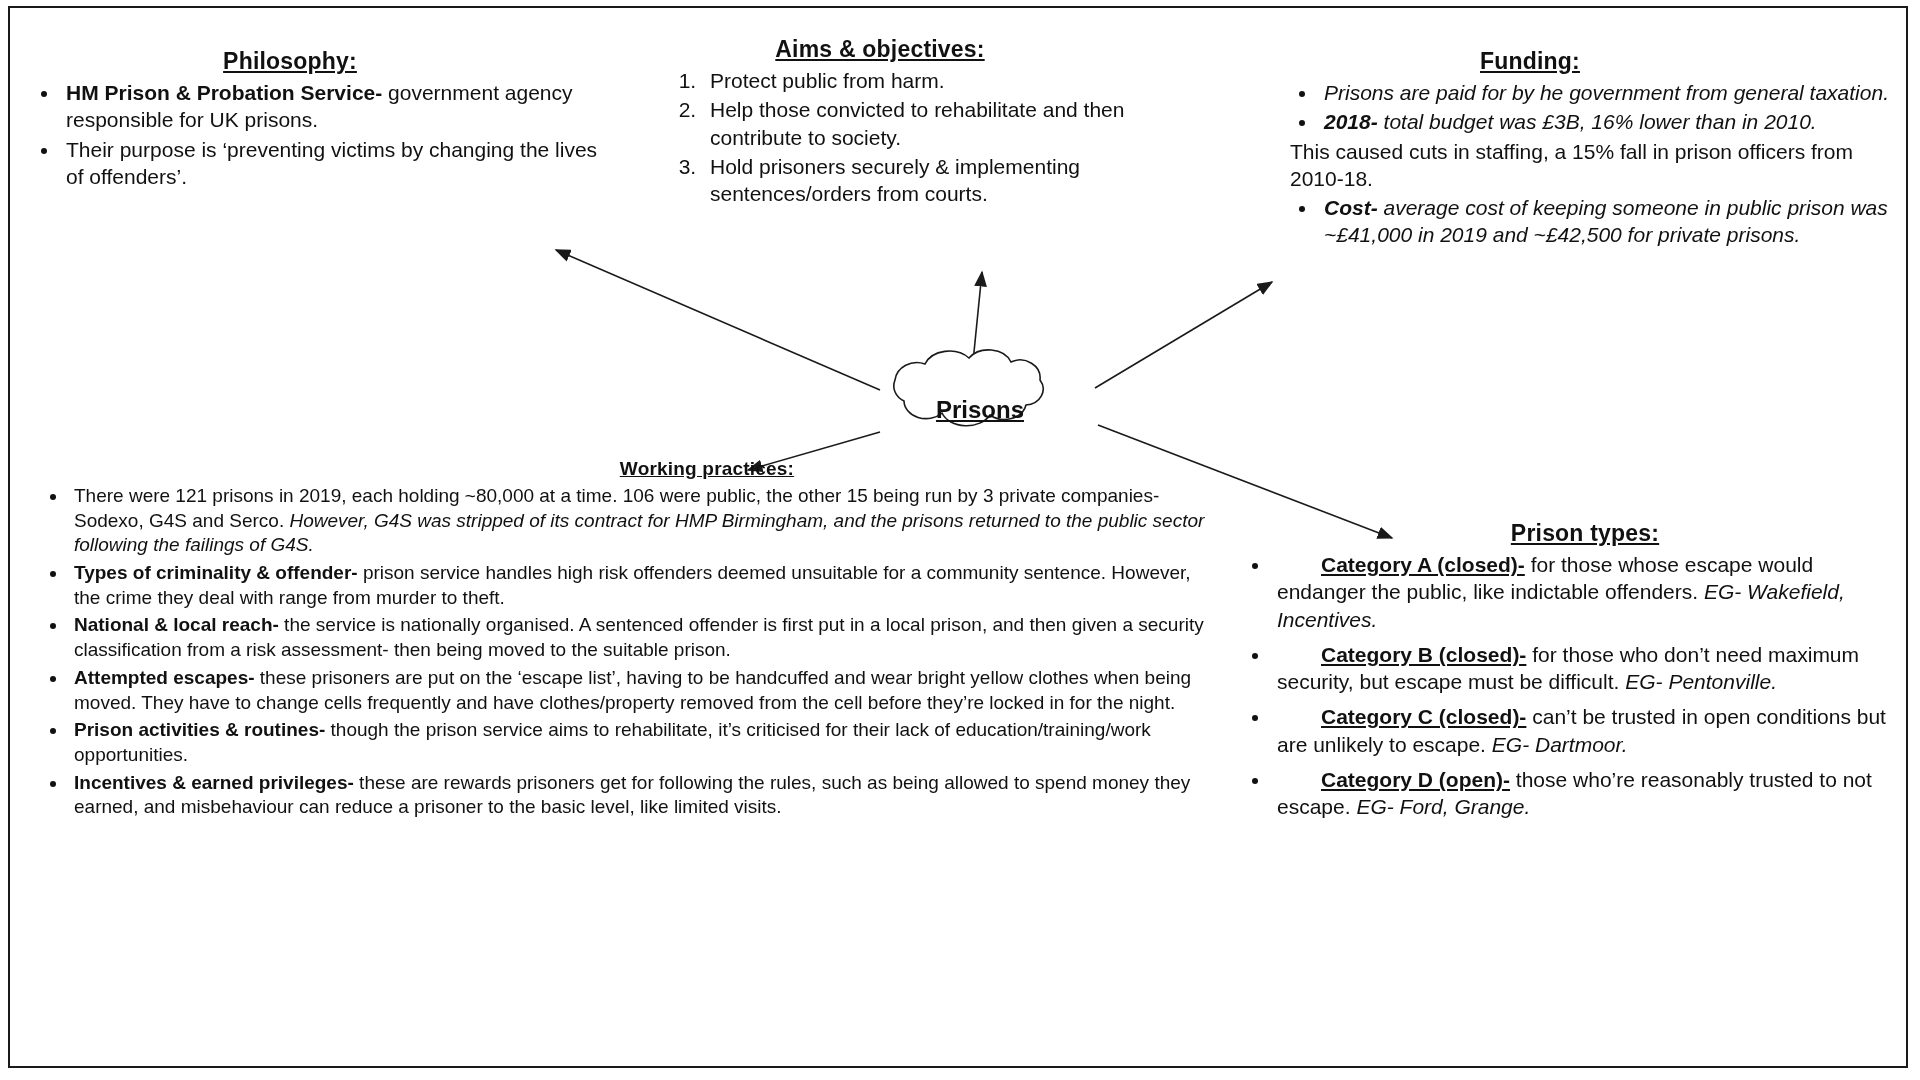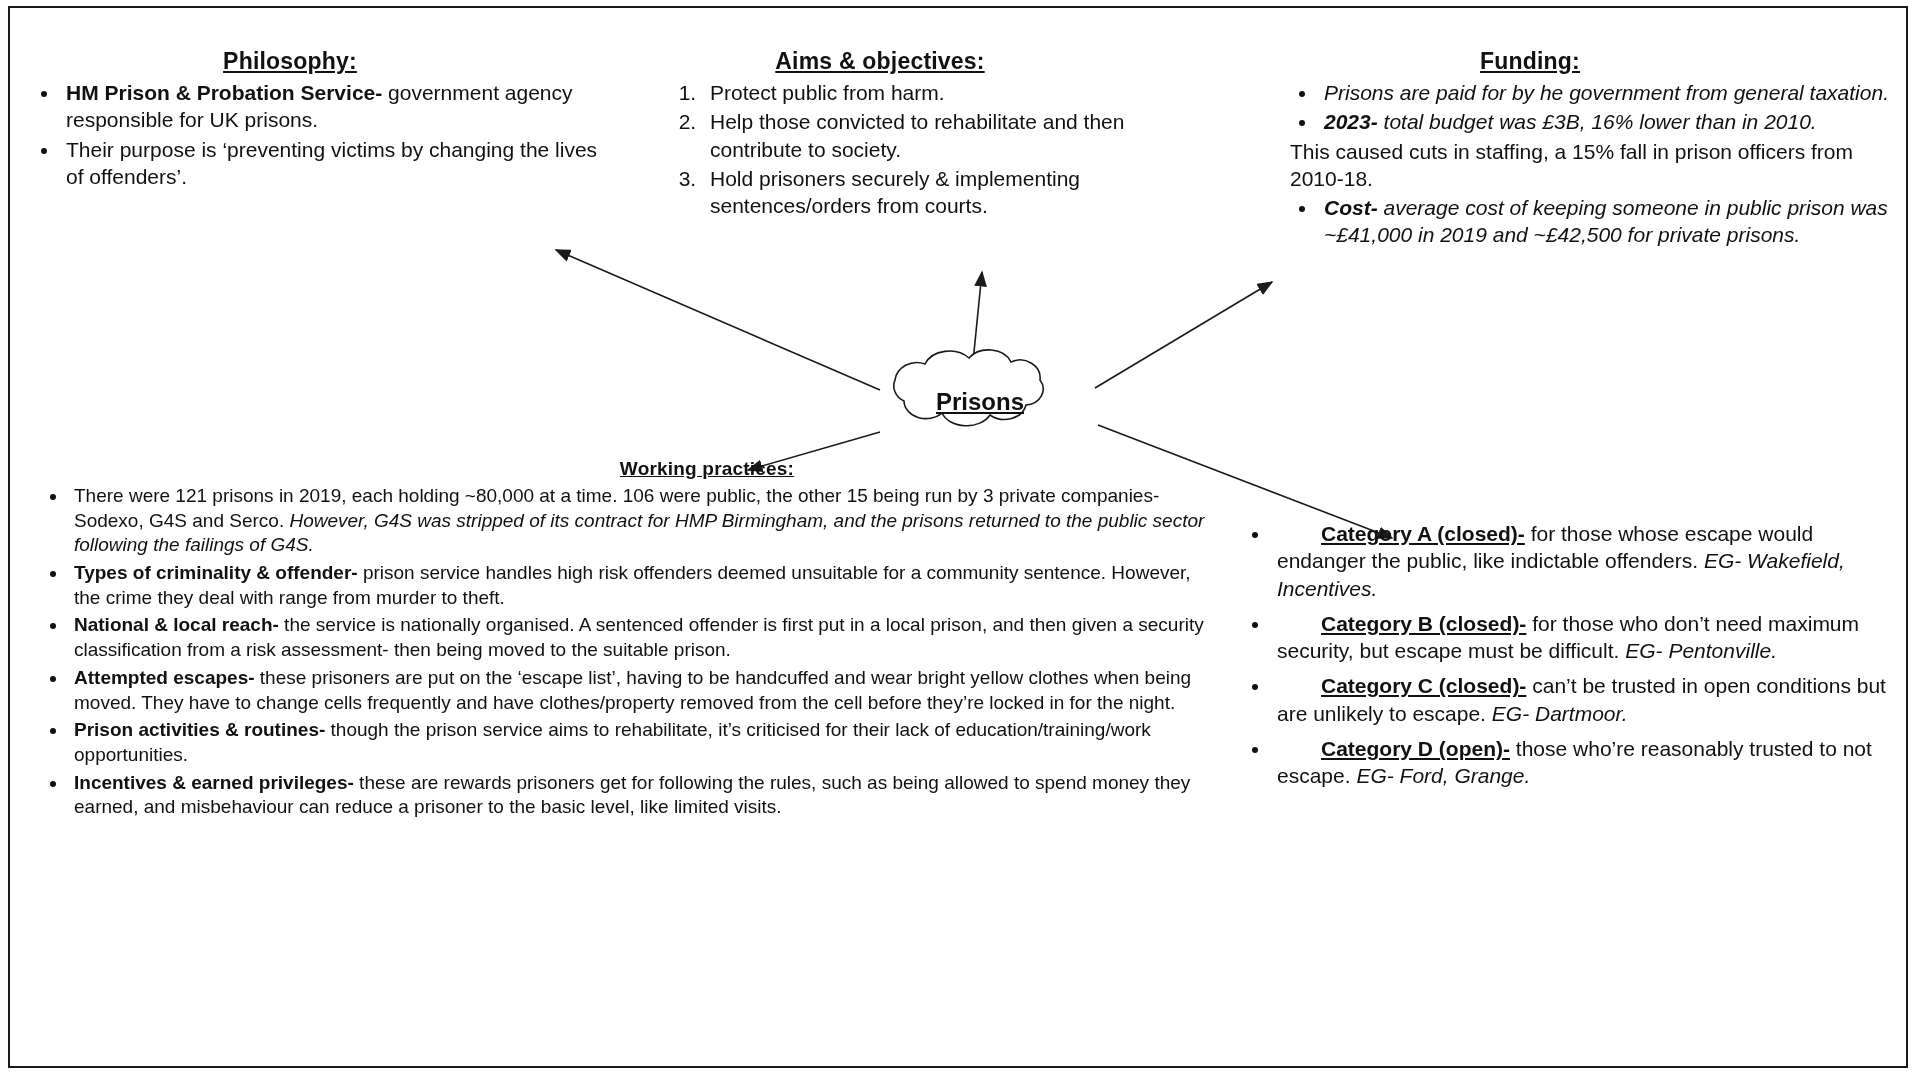--- a/index.html
+++ b/index.html
@@ -74,39 +74,39 @@
 
   
   #philosophy {
     left: 30px; top: 48px; width: 590px;
     font-size: 21px;
   }
   #philosophy .heading { width: 520px; }
 
   
   #aims {
-    left: 660px; top: 48px; width: 470px;
+    left: 660px; top: 36px; width: 470px;
     font-size: 21px;
   }
   #aims .heading { width: 420px; margin-left: 10px; }
   #aims ol { padding-left: 42px; }
 
   
   #funding {
     left: 1270px; top: 48px; width: 620px;
     font-size: 21px;
   }
   #funding .heading { width: 420px; margin-left: 50px; }
   #funding ul { padding-left: 48px; font-style: italic; }
   #funding .plain-note { padding-left: 20px; }
 
   
   #cloud-wrap {
     position: absolute;
-    left: 860px; top: 362px;
+    left: 860px; top: 370px;
     width: 240px; height: 80px;
   }
   #cloud-label {
     position: absolute;
     left: 0; top: 26px;
     width: 240px;
     text-align: center;
     font-size: 24px;
     font-weight: bold;
     text-decoration: underline;
@@ -183,21 +183,21 @@
       <li>Protect public from harm.</li>
       <li>Help those convicted to rehabilitate and then contribute to society.</li>
       <li>Hold prisoners securely &amp; implementing sentences/orders from courts.</li>
     </ol>
   </div>
 
   <div class="block" id="funding">
     <div class="heading">Funding:</div>
     <ul class="bullets">
       <li><span>Prisons are paid for by he government from general taxation.</span></li>
-      <li><span class="b">2023-</span><span> total budget was £3B, 16% lower than in 2010.</span></li>
+      <li><span class="b">2018-</span><span> total budget was £3B, 16% lower than in 2010.</span></li>
     </ul>
     <div class="plain-note">This caused cuts in staffing, a 15% fall in prison officers from 2010-18.</div>
     <ul class="bullets">
       <li><span class="b">Cost-</span><span> average cost of keeping someone in public prison was ~£41,000 in 2019 and ~£42,500 for private prisons.</span></li>
     </ul>
   </div>
 
   <div id="cloud-wrap">
     <div id="cloud-label">Prisons</div>
   </div>
@@ -208,20 +208,21 @@
       <li><span class="b"></span><span>There were 121 prisons in 2019, each holding ~80,000 at a time. 106 were public, the other 15 being run by 3 private companies- Sodexo, G4S and Serco. </span><span class="i">However, G4S was stripped of its contract for HMP Birmingham, and the prisons returned to the public sector following the failings of G4S.</span></li>
       <li><span class="b">Types of criminality &amp; offender-</span><span> prison service handles high risk offenders deemed unsuitable for a community sentence. However, the crime they deal with range from murder to theft.</span><span class="i"></span></li>
       <li><span class="b">National &amp; local reach-</span><span> the service is nationally organised. A sentenced offender is first put in a local prison, and then given a security classification from a risk assessment- then being moved to the suitable prison.</span><span class="i"></span></li>
       <li><span class="b">Attempted escapes-</span><span> these prisoners are put on the ‘escape list’, having to be handcuffed and wear bright yellow clothes when being moved. They have to change cells frequently and have clothes/property removed from the cell before they’re locked in for the night.</span><span class="i"></span></li>
       <li><span class="b">Prison activities &amp; routines-</span><span> though the prison service aims to rehabilitate, it’s criticised for their lack of education/training/work opportunities.</span><span class="i"></span></li>
       <li><span class="b">Incentives &amp; earned privileges-</span><span> these are rewards prisoners get for following the rules, such as being allowed to spend money they earned, and misbehaviour can reduce a prisoner to the basic level, like limited visits.</span><span class="i"></span></li>
     </ul>
   </div>
 
   <div class="block" id="types">
+    <div class="heading">Prison types:</div>
     <ul class="bullets">
       <li><span class="b u">Category A (closed)-</span><span> for those whose escape would endanger the public, like indictable offenders. </span><span class="i">EG- Wakefield, Incentives.</span></li>
       <li><span class="b u">Category B (closed)-</span><span> for those who don’t need maximum security, but escape must be difficult. </span><span class="i">EG- Pentonville.</span></li>
       <li><span class="b u">Category C (closed)-</span><span> can’t be trusted in open conditions but are unlikely to escape. </span><span class="i">EG- Dartmoor.</span></li>
       <li><span class="b u">Category D (open)-</span><span> those who’re reasonably trusted to not escape. </span><span class="i">EG- Ford, Grange.</span></li>
     </ul>
   </div>
 
 </div>
 

